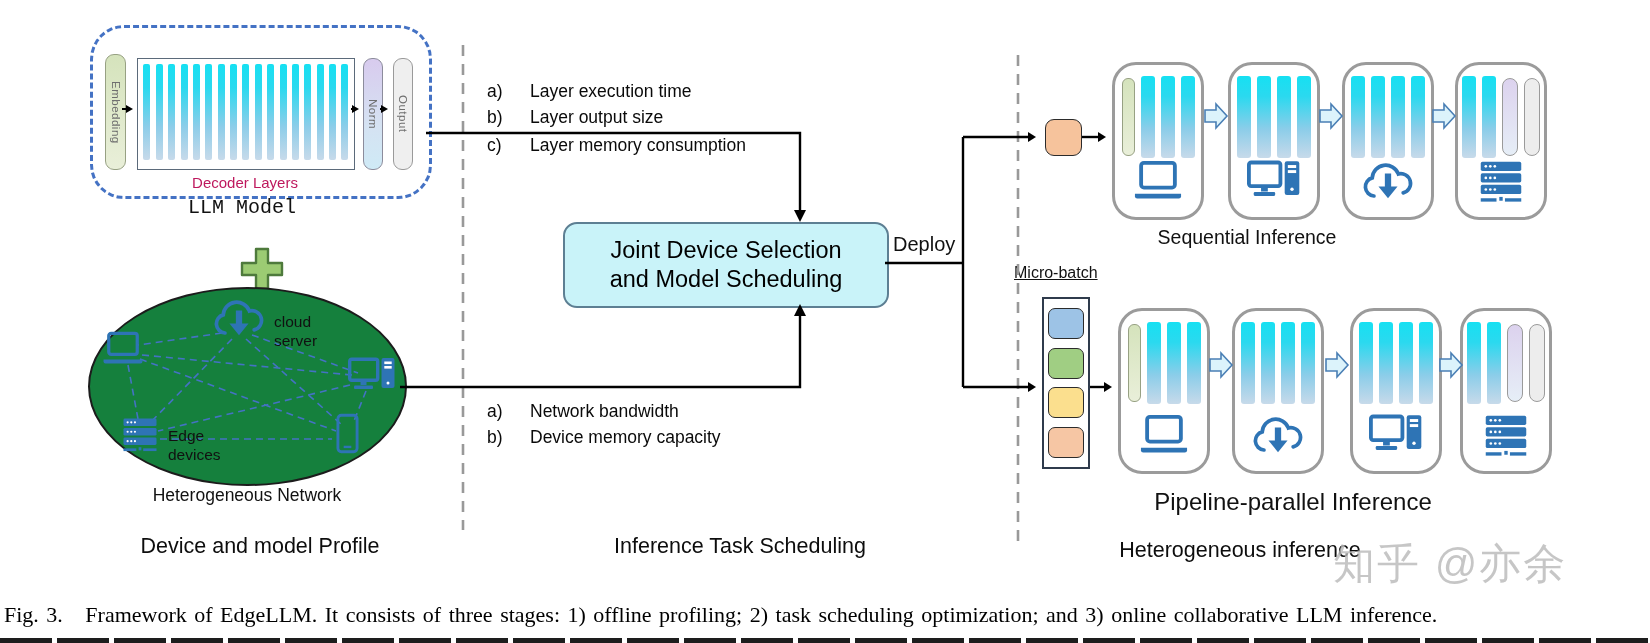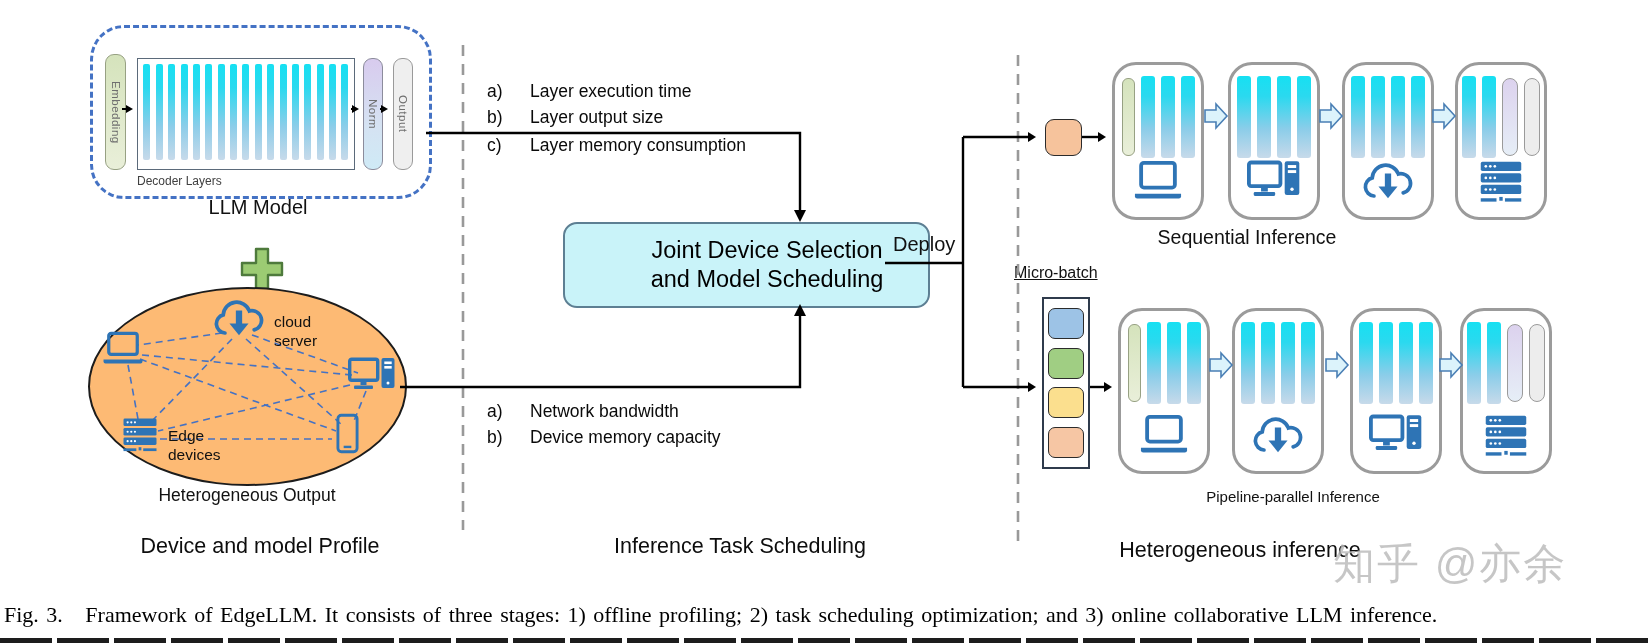--- a/index.html
+++ b/index.html
@@ -12,43 +12,43 @@
   #llm-box{left:90px;top:25px;width:336px;height:168px;border:3px dashed #4472C4;border-radius:34px;background:#fff;}
   .vpill{position:absolute;display:flex;align-items:center;justify-content:center;border-radius:9px;}
   .vtxt{writing-mode:vertical-rl;text-orientation:mixed;font-size:11.5px;color:#6f6f6f;letter-spacing:.5px;}
   #emb-pill{left:12px;top:26px;width:19px;height:114px;background:linear-gradient(180deg,#D5E3BC,#E9EFD9);border:1.5px solid #97A183;}
   #decoder-box{position:absolute;left:44px;top:30px;width:216px;height:110px;border:1.5px solid #5B6A7A;background:#fff;}
   .decoder-bars{display:flex;justify-content:space-evenly;align-items:flex-start;height:100%;padding-top:5px;box-sizing:border-box;}
   .decoder-bars .bar{width:7px;height:96px;border-radius:2px;}
   .bar{background:linear-gradient(180deg,#16E0F2 0%,#2BD9EF 25%,#8CCDE9 65%,#C7DAEA 100%);}
   #norm-pill{left:270px;top:30px;width:18px;height:110px;background:linear-gradient(180deg,#D8CBEE 0%,#D5E2F2 60%,#CFEAF6 100%);border:1.5px solid #8C8C9C;}
   #out-pill{left:300px;top:30px;width:18px;height:110px;background:#EFEFEF;border:1.5px solid #9A9A9A;}
-  #decoder-label{position:absolute;left:44px;top:146px;width:216px;text-align:left;font-size:12px;color:#404040;}
-  #llm-title{left:148px;top:196px;width:220px;font-size:20px;}
-
-  
-  #net-ellipse{left:88px;top:287px;width:315px;height:195px;border:2px solid #1c1c1c;border-radius:50%;background:#fdba74;}
+  #decoder-label{position:absolute;left:44px;top:146px;width:216px;text-align:center;font-size:15px;color:#be185d;}
+  #llm-title{left:132px;top:196px;width:220px;font-size:20px;font-family:Liberation Mono, monospace;}
+
+  
+  #net-ellipse{left:88px;top:287px;width:315px;height:195px;border:2px solid #1c1c1c;border-radius:50%;background:#15803d;}
   #net-title{left:97px;top:485px;width:300px;font-size:17.5px;}
 
   
   .stage-label{font-size:21.5px;font-weight:500;color:#0d0d0d;}
   #stage-profile{left:110px;top:534px;width:300px;}
   #stage-sched{left:590px;top:534px;width:300px;}
   #stage-collab{left:1090px;top:538px;width:300px;}
 
   
   .plist{font-size:17.5px;color:#0a0a0a;}
   .plist .row{display:flex;height:26px;align-items:center;}
   .plist .mk{width:43px;}
   #list-model{left:487px;top:78px;}
   #list-net{left:487px;top:398px;}
 
   
   #sched-box{left:563px;top:222px;width:322px;height:82px;background:#C9F3F9;border:2px solid #5D7F93;border-radius:14px;
-             display:flex;flex-direction:column;align-items:center;justify-content:center;font-size:23.5px;line-height:1.25;color:#000;padding-left:41px;}
+             display:flex;flex-direction:column;align-items:center;justify-content:center;font-size:23.5px;line-height:1.25;color:#000;}
   #deploy-label{left:893px;top:233px;font-size:20px;}
 
   
   #seq-batch{left:1045px;top:119px;width:37px;height:37px;background:#F6C39C;border:1.8px solid #2b2b2b;border-radius:9px;box-sizing:border-box;}
   #mb-label{left:1014px;top:264px;font-size:16px;text-decoration:underline;}
   #mb-box{left:1042px;top:297px;width:48px;height:172px;background:#fff;border:2px solid #2F3B4C;box-sizing:border-box;
           display:flex;flex-direction:column;align-items:center;justify-content:space-evenly;}
   .mb-sq{width:36px;height:31px;border:1.5px solid #2b2b2b;border-radius:7px;box-sizing:border-box;}
   .mb-blue{background:#9DC3E6;} .mb-green{background:#A0CE83;} .mb-yellow{background:#FBDF8E;} .mb-orange{background:#F6C6A4;}
 
@@ -58,21 +58,21 @@
   .card.seq{height:158px;} .card.pip{height:166px;}
   .bars-row{display:flex;gap:6px;align-items:flex-start;height:84px;}
   .bars{display:flex;gap:6px;}
   .bars .bar{width:14px;height:82px;border-radius:3px;}
   .pill-green{width:11px;height:76px;border-radius:6px;background:linear-gradient(180deg,#D5E3BC,#E9EFD9);border:1.5px solid #97A183;margin-top:2px;}
   .pill-purple{width:14px;height:76px;border-radius:8px;background:linear-gradient(180deg,#DCD2EE,#E6EEF7);border:1.6px solid #9A9A9A;margin-top:2px;}
   .pill-gray{width:14px;height:76px;border-radius:8px;background:#EDEDED;border:1.6px solid #9A9A9A;margin-top:2px;}
   .dev-icon{width:54px;height:45px;margin-top:auto;margin-bottom:12px;}
 
   #seq-label{left:1097px;top:226px;width:300px;font-size:19.5px;}
-  #pip-label{left:1143px;top:488px;width:300px;font-size:15px;}
+  #pip-label{left:1143px;top:488px;width:300px;font-size:24px;}
 
   
   #caption{left:4px;top:602px;width:1644px;font-family:"Liberation Serif",serif;font-size:22px;color:#000;white-space:pre;word-spacing:2px;}
   #watermark{left:1333px;top:536px;font-size:42px;color:#b9b9b9;opacity:.8;letter-spacing:2px;}
   #crop-strip{left:0;top:638px;width:1650px;height:5px;
       background:repeating-linear-gradient(90deg,#1d1d1d 0 52px,#ffffff 52px 57px);}
 
   svg{display:block;}
   #overlay{position:absolute;left:0;top:0;width:1650px;height:643px;pointer-events:none;}
 </style>
@@ -182,21 +182,21 @@
       <use href="#sym-laptop" x="10" y="42" width="46" height="38"></use>
       <use href="#sym-desktop" x="258" y="68" width="48" height="40"></use>
       <use href="#sym-server" x="28" y="128" width="44" height="37"></use>
       <use href="#sym-phone" x="246" y="124" width="23" height="41"></use>
       <text x="184" y="38" font-size="15.5" fill="#111">cloud</text>
       <text x="184" y="57" font-size="15.5" fill="#111">server</text>
       <text x="78" y="152" font-size="15.5" fill="#111">Edge</text>
       <text x="78" y="171" font-size="15.5" fill="#111">devices</text>
     </svg>
   </div>
-  <div class="abs ctr" id="net-title">Heterogeneous Output</div>
+  <div class="abs ctr" id="net-title">Heterogeneous Network</div>
 
   <div class="abs ctr stage-label" id="stage-profile">Device and model Profile</div>
   <div class="abs ctr stage-label" id="stage-sched">Inference Task Scheduling</div>
   <div class="abs ctr stage-label" id="stage-collab">Heterogeneous inference</div>
 
   <div class="abs plist" id="list-model">
     <div class="row">
       <span class="mk">a)</span>
       <span>Layer execution time</span>
     </div>

